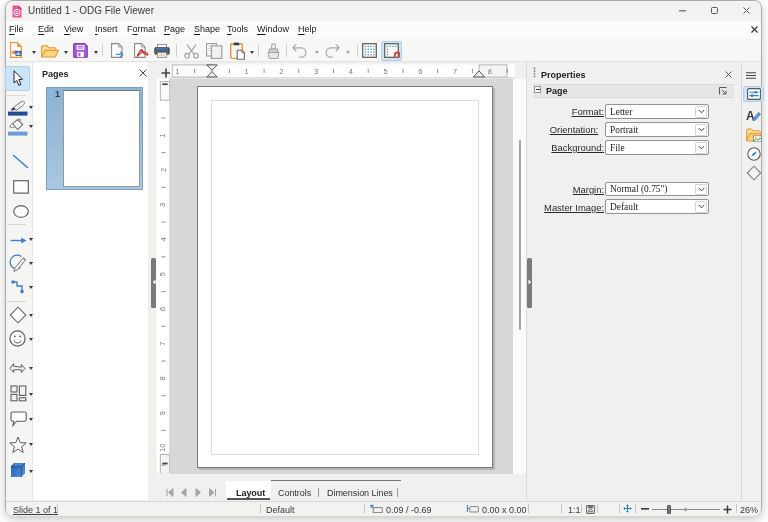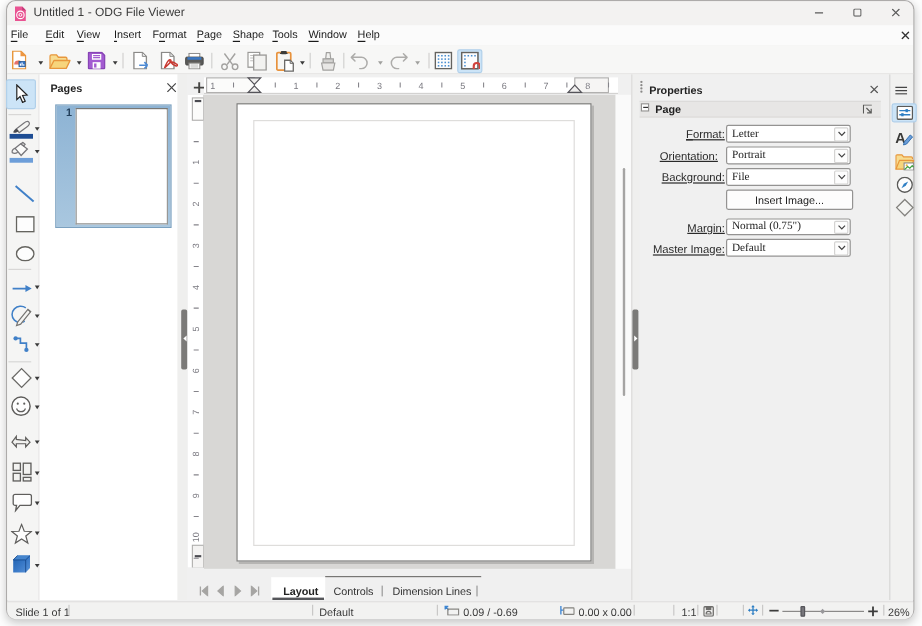--- a/index.html
+++ b/index.html
@@ -363,21 +363,21 @@
     <g stroke="#a6a5a3" fill="#a6a5a3">
       <path d="M3 0.8 v7.4" stroke-width="1.1" fill="none"></path>
         <path d="M9 0.6 L4.6 4.5 L9 8.4 z"></path>
       <path d="M22 0.6 L17.6 4.5 L22 8.4 z"></path>
       <path d="M32 0.6 L36.4 4.5 L32 8.4 z"></path>
       <path d="M45.5 0.6 L49.9 4.5 L45.5 8.4 z"></path>
         <path d="M51.5 0.8 v7.4" stroke-width="1.1" fill="none"></path>
     </g>
   </svg>
 
-  <div class="stxt" style="left:13px;">Slide 1 of 1</div>
+  <div class="stxt" style="left:13px;text-decoration:underline;">Slide 1 of 1</div>
   <div class="ssep" style="left:57px"></div>
   <div class="ssep" style="left:260px"></div>
   <div class="stxt" style="left:266px;">Default</div>
   <div class="ssep" style="left:364px"></div>
   <div class="stxt" style="left:386px;">0.09 / -0.69</div>
   <div class="stxt" style="left:482px;">0.00 x 0.00</div>
   <div class="ssep" style="left:528px"></div>
   <div class="stxt" style="left:568px;">1:1</div>
   <div class="ssep" style="left:561px"></div>
   <div class="ssep" style="left:581px"></div>
@@ -455,21 +455,20 @@
       </svg>
     </div>
   <div class="plabel" style="left:544px;top:142px;">Background:</div>
   <div class="pbox" style="top:140px;">
       <span class="val">File</span>
       <span class="dbtn"></span>
       <svg width="7" height="5" viewBox="0 0 7 5">
         <path d="M0.8 1 L3.5 3.8 L6.2 1" fill="none" stroke="#444" stroke-width="1"></path>
       </svg>
     </div>
-  <div class="abs" style="left:605px;top:157.5px;width:106px;height:17px;background:#fdfdfd;border:1px solid #949392;border-radius:2px;text-align:center;font-size:9px;color:#222;line-height:16px;">Insert Image...</div>
   <div class="plabel" style="left:544px;top:184px;">Margin:</div>
   <div class="pbox" style="top:181.5px;">
       <span class="val">Normal (0.75")</span>
       <span class="dbtn"></span>
       <svg width="7" height="5" viewBox="0 0 7 5">
         <path d="M0.8 1 L3.5 3.8 L6.2 1" fill="none" stroke="#444" stroke-width="1"></path>
       </svg>
     </div>
   <div class="plabel" style="left:544px;top:201.5px;">Master Image:</div>
   <div class="pbox" style="top:199px;">

